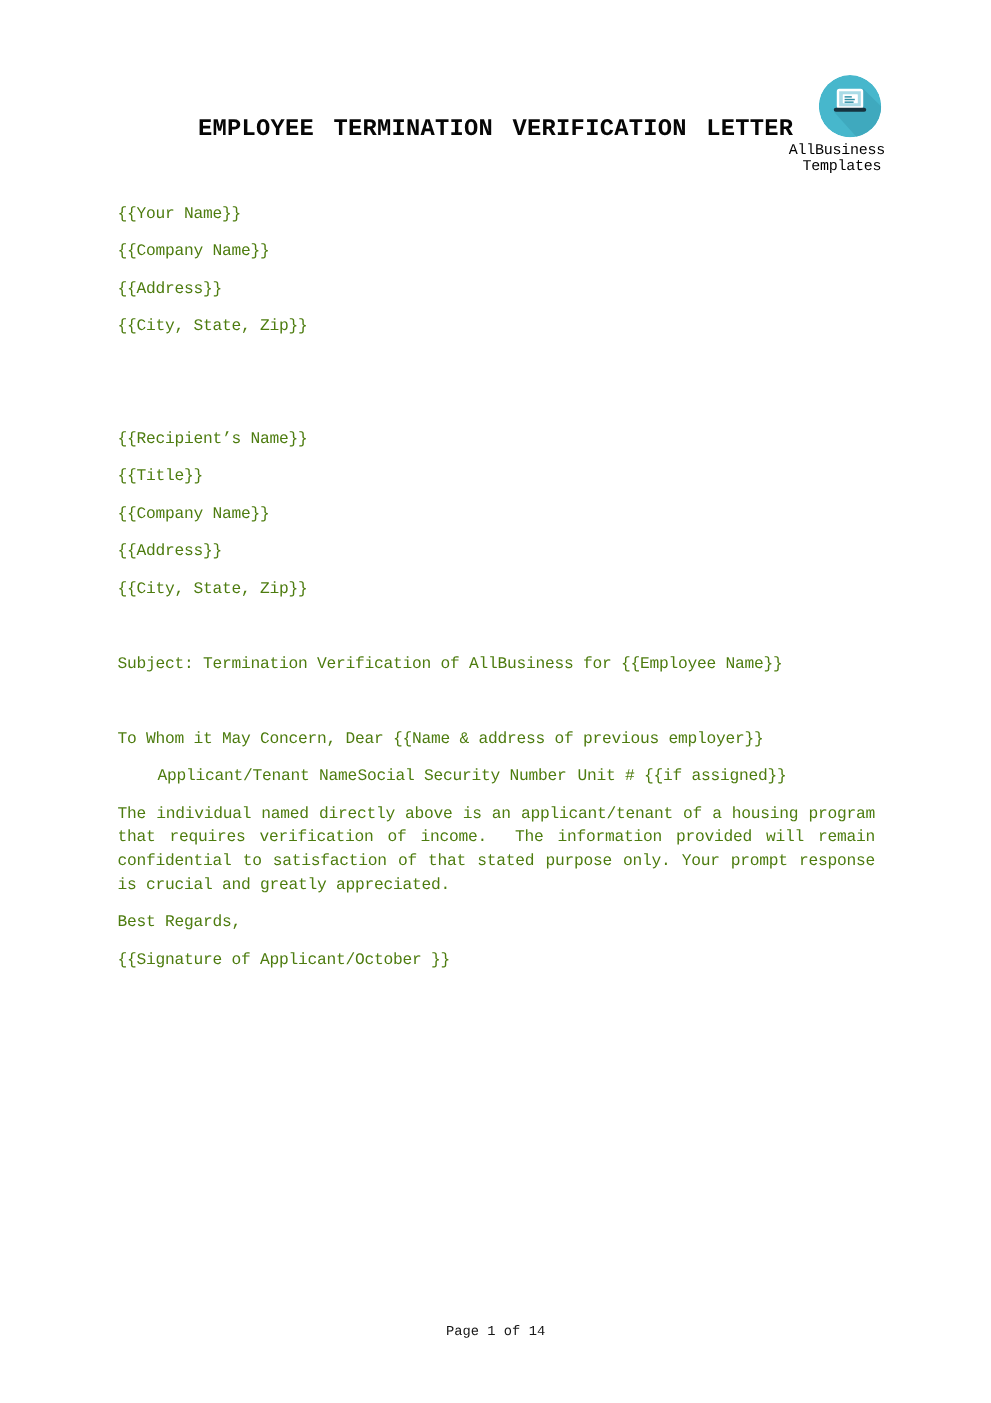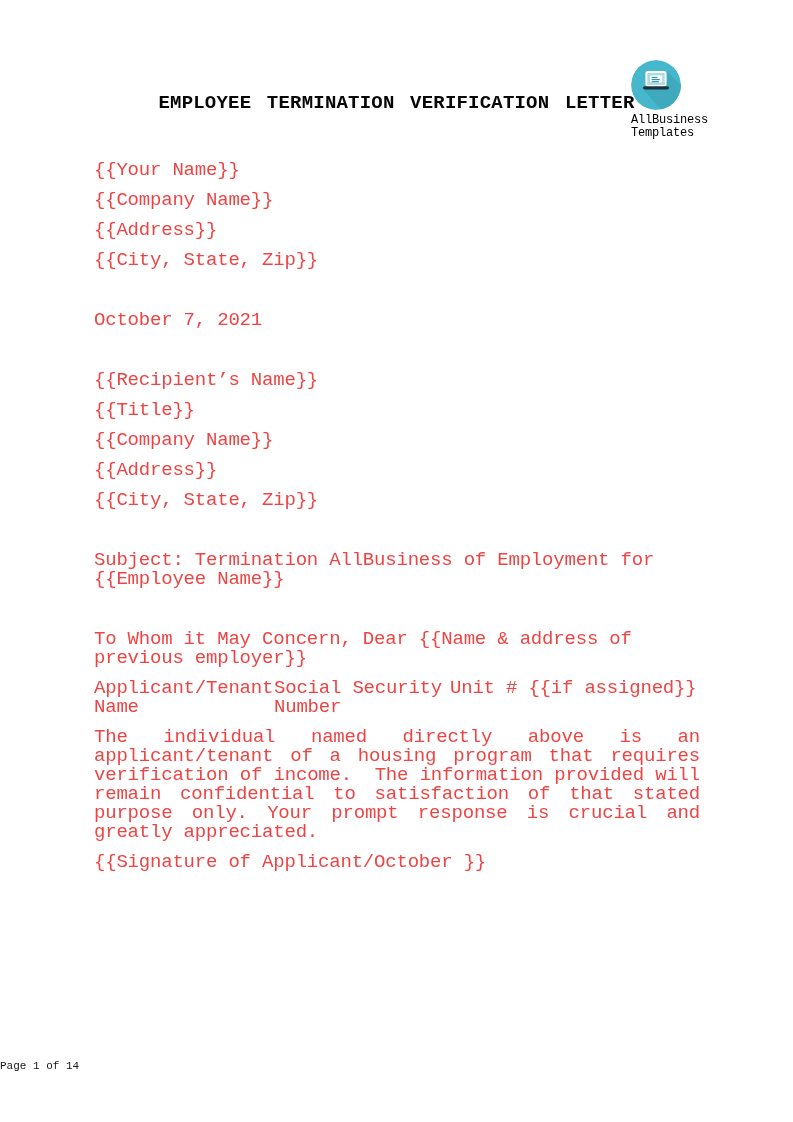--- a/index.html
+++ b/index.html
@@ -24,52 +24,53 @@
     font-weight: bold;
     letter-spacing: 0.2px;
     word-spacing: 4px;
     color: #060606;
   }
   .logo {
     position: absolute;
     top: 60px;
     left: 631px;
     width: 74px;
-    text-align: left;
+    text-align: right;
   }
   .logo-icon { width: 50px; height: 50px; display: inline-block; }
   .logo-text {
     font-size: 12px;
     line-height: 13px;
     color: #000000;
     letter-spacing: -0.2px;
     margin-top: -1px;
   }
   .content {
     position: absolute;
     top: 161px;
     left: 94px;
     width: 606px;
-    font-size: 19px;
+    font-size: 13px;
     letter-spacing: -0.2px;
     line-height: 19px;
-    color: #ef4444;
+    color: #4d7c0f;
   }
   .content p { margin: 0 0 11px 0; }
   .spacer { height: 30px; }
   .fields-row { display: flex; margin: 0 0 11px 0; }
-  .fields-row .f1 { width: 160px; }
-  .fields-row .f2 { width: 176px; margin-left: 20px; }
+  .fields-row .f1 { width: 160px; margin-left: 32px; }
+  .fields-row .f2 { width: 176px; }
   .fields-row .f3 { flex: 1; }
   .justified { text-align: justify; }
   .footer {
     position: absolute;
     top: 1060px;
     left: 0;
     width: 100%;
+    text-align: center;
     font-size: 11px;
     color: #161616;
   }
 </style>
 </head>
 <body>
 
 <div class="page">
 
   <h1 class="title">EMPLOYEE TERMINATION VERIFICATION LETTER</h1>
@@ -99,45 +100,45 @@
   </div>
 
   <div class="content">
     <p>{{Your Name}}</p>
     <p>{{Company Name}}</p>
     <p>{{Address}}</p>
     <p>{{City, State, Zip}}</p>
 
     <div class="spacer"></div>
 
-    <p>October 7, 2021</p>
 
     <div class="spacer"></div>
 
     <p>{{Recipient’s Name}}</p>
     <p>{{Title}}</p>
     <p>{{Company Name}}</p>
     <p>{{Address}}</p>
     <p>{{City, State, Zip}}</p>
 
     <div class="spacer"></div>
 
-    <p>Subject: Termination AllBusiness of Employment for {{Employee Name}}</p>
+    <p>Subject: Termination Verification of AllBusiness for {{Employee Name}}</p>
 
     <div class="spacer"></div>
 
     <p>To Whom it May Concern, Dear {{Name &amp; address of previous employer}}</p>
 
     <div class="fields-row">
       <span class="f1">Applicant/Tenant Name</span>
       <span class="f2">Social Security Number</span>
       <span class="f3">Unit # {{if assigned}}</span>
     </div>
 
     <p class="justified">The individual named directly above is an applicant/tenant of a housing program that requires verification of income.&nbsp; The information provided will remain confidential to satisfaction of that stated purpose only. Your prompt response is crucial and greatly appreciated.</p>
+    <p>Best Regards,</p>
     <p>{{Signature of Applicant/October }}</p>
   </div>
 
   <div class="footer">
     <span>Page 1 of 14</span>
   </div>
 
 </div>
 
 </body></html>

